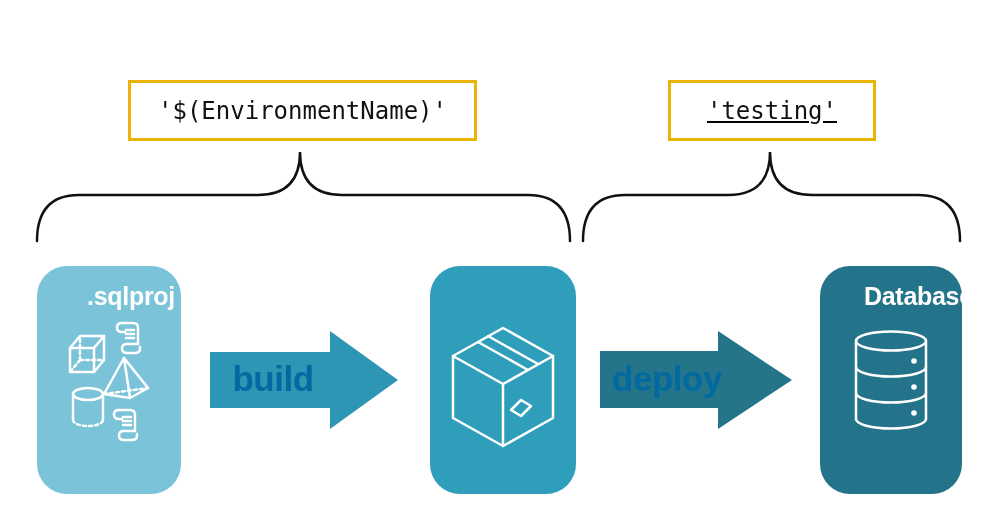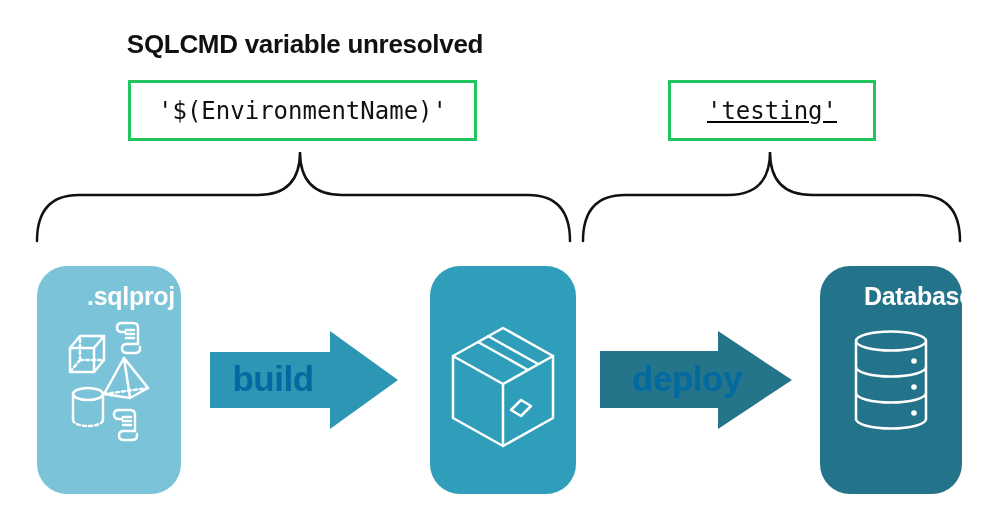--- a/index.html
+++ b/index.html
@@ -7,21 +7,21 @@
     position:relative;width:1000px;height:522px;background:#ffffff;
     font-family:"Liberation Sans",sans-serif;overflow:hidden;
   }
   .heading{
     position:absolute;top:29px;height:30px;display:flex;align-items:center;justify-content:center;
     font-size:26px;font-weight:700;color:#111111;letter-spacing:-0.3px;white-space:nowrap;
   }
   .heading.left{left:100px;width:410px;}
   .heading.right{left:570px;width:410px;}
   .codebox{
-    position:absolute;top:80px;height:61px;box-sizing:border-box;border:3px solid #22c55e;
+    position:absolute;top:80px;height:61px;box-sizing:border-box;border:3px solid #eab308;
     display:flex;align-items:center;justify-content:center;background:#ffffff;
   }
   .codebox.left{left:128px;width:349px;}
   .codebox.right{left:668px;width:208px;text-decoration:underline;}
   .codebox code{
     font-family:"DejaVu Sans Mono",monospace;font-size:24px;color:#111111;white-space:pre;
   }
   svg.overlay{position:absolute;left:0;top:0;width:1000px;height:522px;}
   .brace{fill:none;stroke:#111111;stroke-width:2.5;stroke-linecap:round;}
   .stage-label{
@@ -30,32 +30,31 @@
   }
   .stage{position:absolute;width:146px;height:228px;top:266px;}
   .stage.s1{left:37px;width:144px;}
   .stage.s2{left:430px;width:146px;}
   .stage.s3{left:820px;width:142px;}
   .arrow-label{
     position:absolute;top:348px;height:62px;display:flex;align-items:center;justify-content:center;
     font-size:35px;font-weight:700;color:#0369a1;letter-spacing:-0.5px;
   }
   .arrow-label.build{left:214px;width:118px;}
-  .arrow-label.deploy{left:606px;width:122px;margin-left:20px;}
+  .arrow-label.deploy{left:606px;width:122px;}
   .icon-svg{position:absolute;}
   .wire{fill:none;stroke:#ffffff;stroke-width:2.5;stroke-linecap:round;stroke-linejoin:round;}
   .wire.dash{stroke-dasharray:3 3;}
   .dot{fill:#ffffff;stroke:none;}
 </style>
 </head>
 <body>
 
 <div class="canvas">
 
-  <div class="heading left">SQLCMD variable unresolved</div>
 
   <div class="codebox left">
     <code>'$(EnvironmentName)'</code>
   </div>
   <div class="codebox right">
     <code>'testing'</code>
   </div>
 
   <svg class="overlay" viewBox="0 0 1000 522">
     <path class="brace" d="M37 241 Q37 195 79 195 L258 195 Q300 195 300 152 Q300 195 342 195 L528 195 Q570 195 570 241" stroke="#111111"></path>

